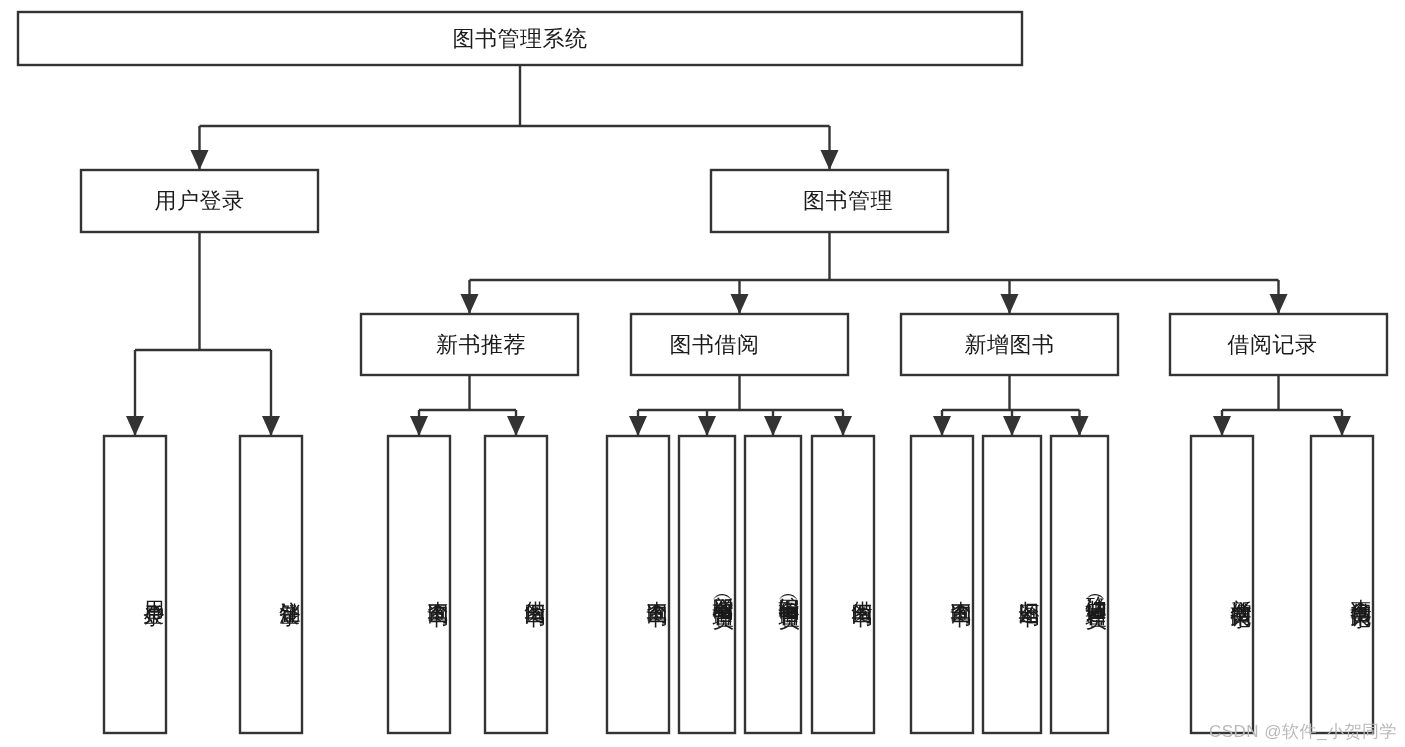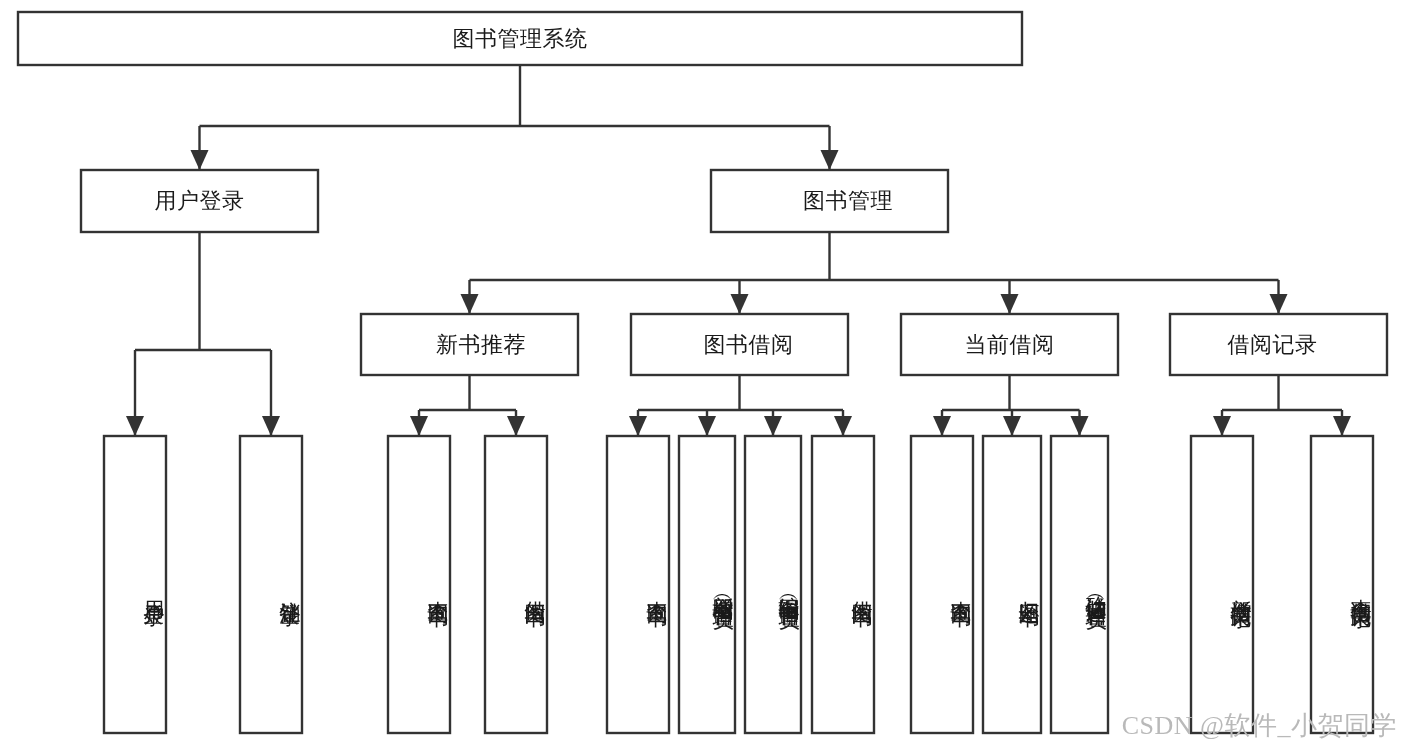--- a/index.html
+++ b/index.html
@@ -64,22 +64,22 @@
     justify-content: center;
     padding-top: 6px;
     letter-spacing: 2px;
     font-size: 21px;
   }
   .watermark {
     position: absolute;
     right: 8px;
     bottom: 4px;
     color: #b9b9b9;
-    font-size: 26px;
-    font-family: Liberation Serif, serif;
+    font-size: 17px;
+    font-family: Liberation Sans, sans-serif;
     letter-spacing: 0.5px;
     white-space: nowrap;
     pointer-events: none;
   }
 </style>
 </head>
 <body>
 
 <div id="diagram-root">
   <svg id="flow-svg" viewBox="0 0 1405 747" xmlns="http://www.w3.org/2000/svg">
@@ -158,22 +158,22 @@
         <rect x="1051" y="436" width="57" height="297" class="node-box"></rect>
         <rect x="1191" y="436" width="62" height="297" class="node-box"></rect>
         <rect x="1311" y="436" width="62" height="297" class="node-box"></rect>
       </g>
   </svg>
   <div id="labels-layer">
       <div class="node-label" style="left: 18px; top: 12px; width: 1004px; height: 53px;">图书管理系统</div>
       <div class="node-label" style="left: 81px; top: 170px; width: 237px; height: 62px;">用户登录</div>
       <div class="node-label" style="left: 711px; top: 170px; width: 274px; height: 62px;">图书管理</div>
       <div class="node-label" style="left: 361px; top: 314px; width: 240px; height: 61px;">新书推荐</div>
-      <div class="node-label" style="left: 640px; top: 314px; width: 217px; height: 61px;">图书借阅</div>
-      <div class="node-label" style="left: 901px; top: 314px; width: 217px; height: 61px;">当前借阅</div>
+      <div class="node-label" style="left: 606px; top: 314px; width: 217px; height: 61px;">图书借阅</div>
+      <div class="node-label" style="left: 901px; top: 314px; width: 217px; height: 61px;">新增图书</div>
       <div class="node-label" style="left: 1158px; top: 314px; width: 229px; height: 61px;">借阅记录</div>
       <div class="node-label vertical" style="left: 104px; top: 436px; width: 62px; height: 297px;">用户登录</div>
       <div class="node-label vertical" style="left: 240px; top: 436px; width: 62px; height: 297px;">注销登录</div>
       <div class="node-label vertical" style="left: 388px; top: 436px; width: 62px; height: 297px;">查询图书</div>
       <div class="node-label vertical" style="left: 485px; top: 436px; width: 62px; height: 297px;">借阅图书</div>
       <div class="node-label vertical" style="left: 607px; top: 436px; width: 62px; height: 297px;">查询图书</div>
       <div class="node-label vertical" style="left: 679px; top: 436px; width: 56px; height: 297px;">新增图书（管理员）</div>
       <div class="node-label vertical" style="left: 745px; top: 436px; width: 56px; height: 297px;">编辑图书（管理员）</div>
       <div class="node-label vertical" style="left: 812px; top: 436px; width: 62px; height: 297px;">借阅图书</div>
       <div class="node-label vertical" style="left: 911px; top: 436px; width: 62px; height: 297px;">查询图书</div>

